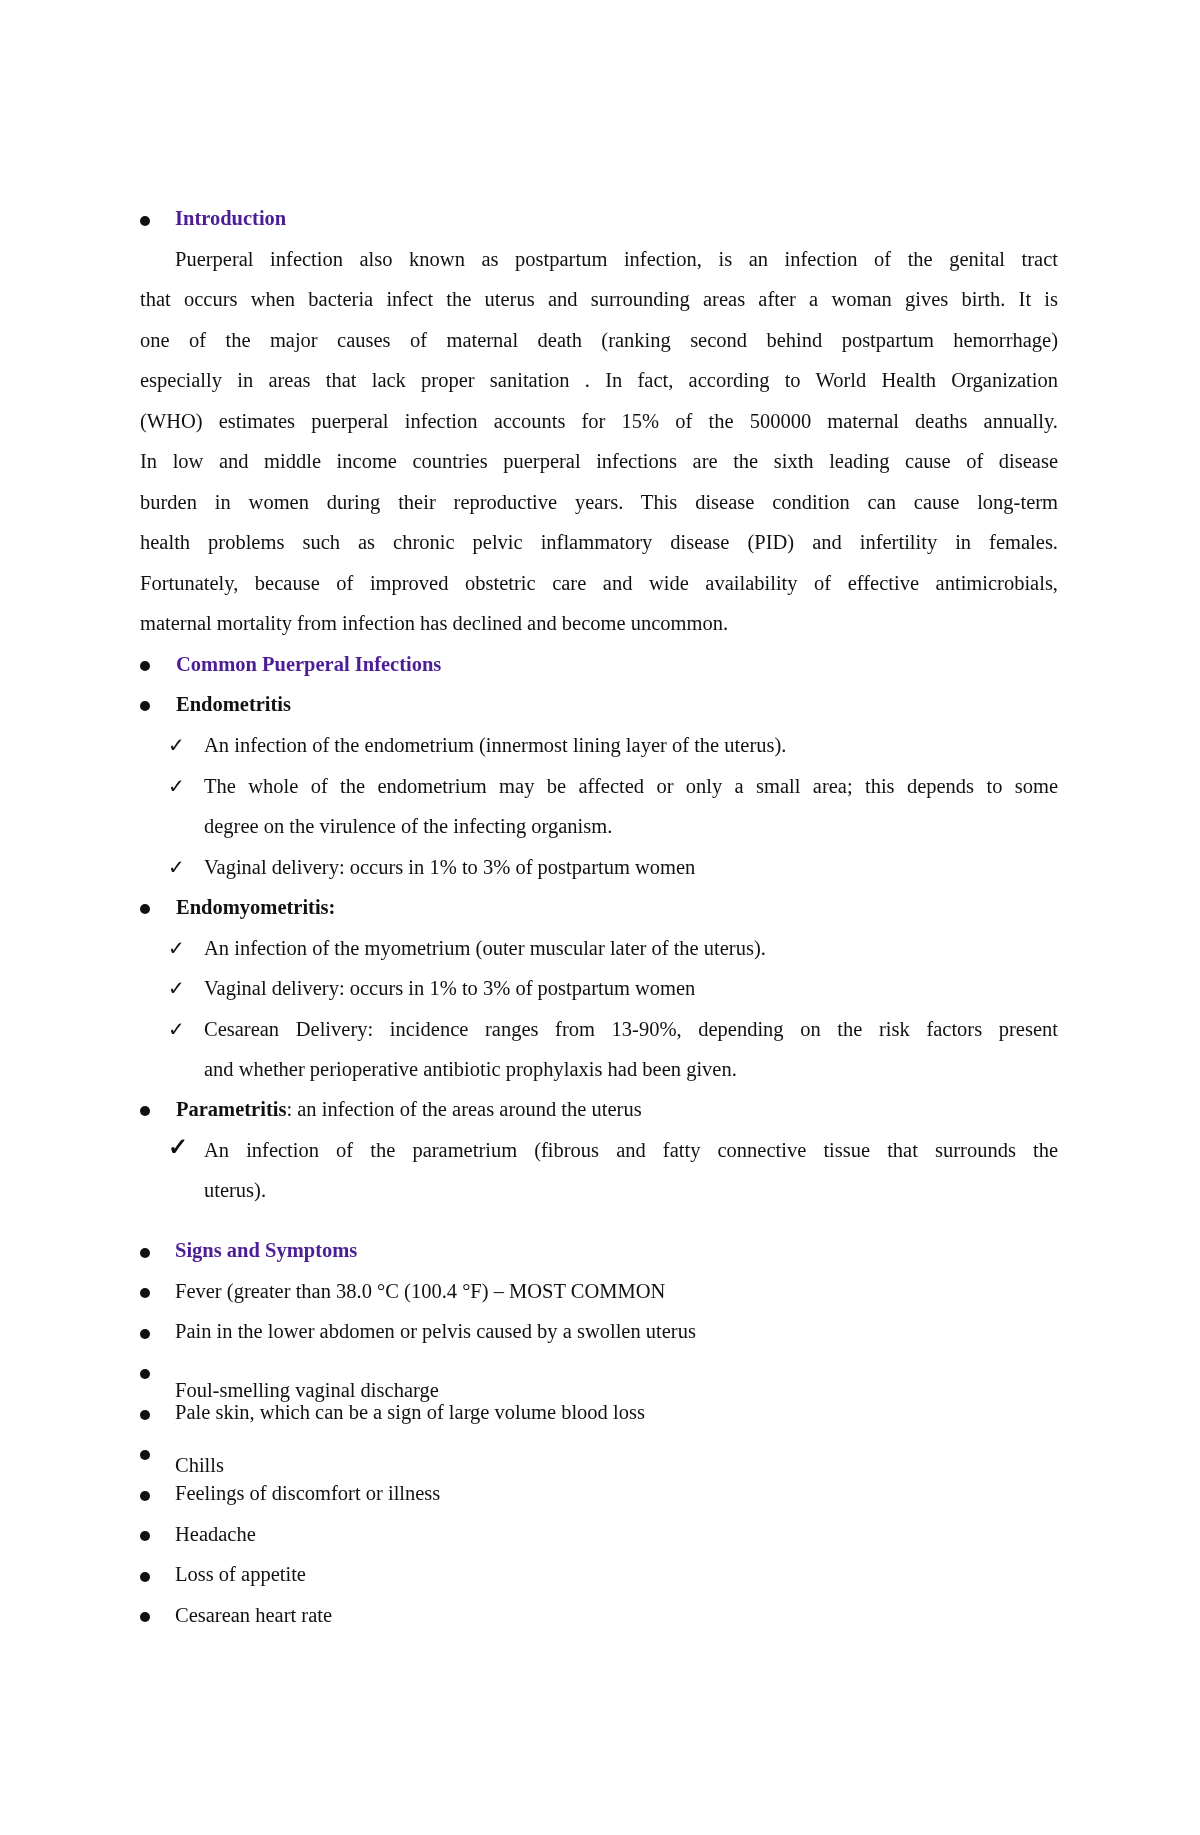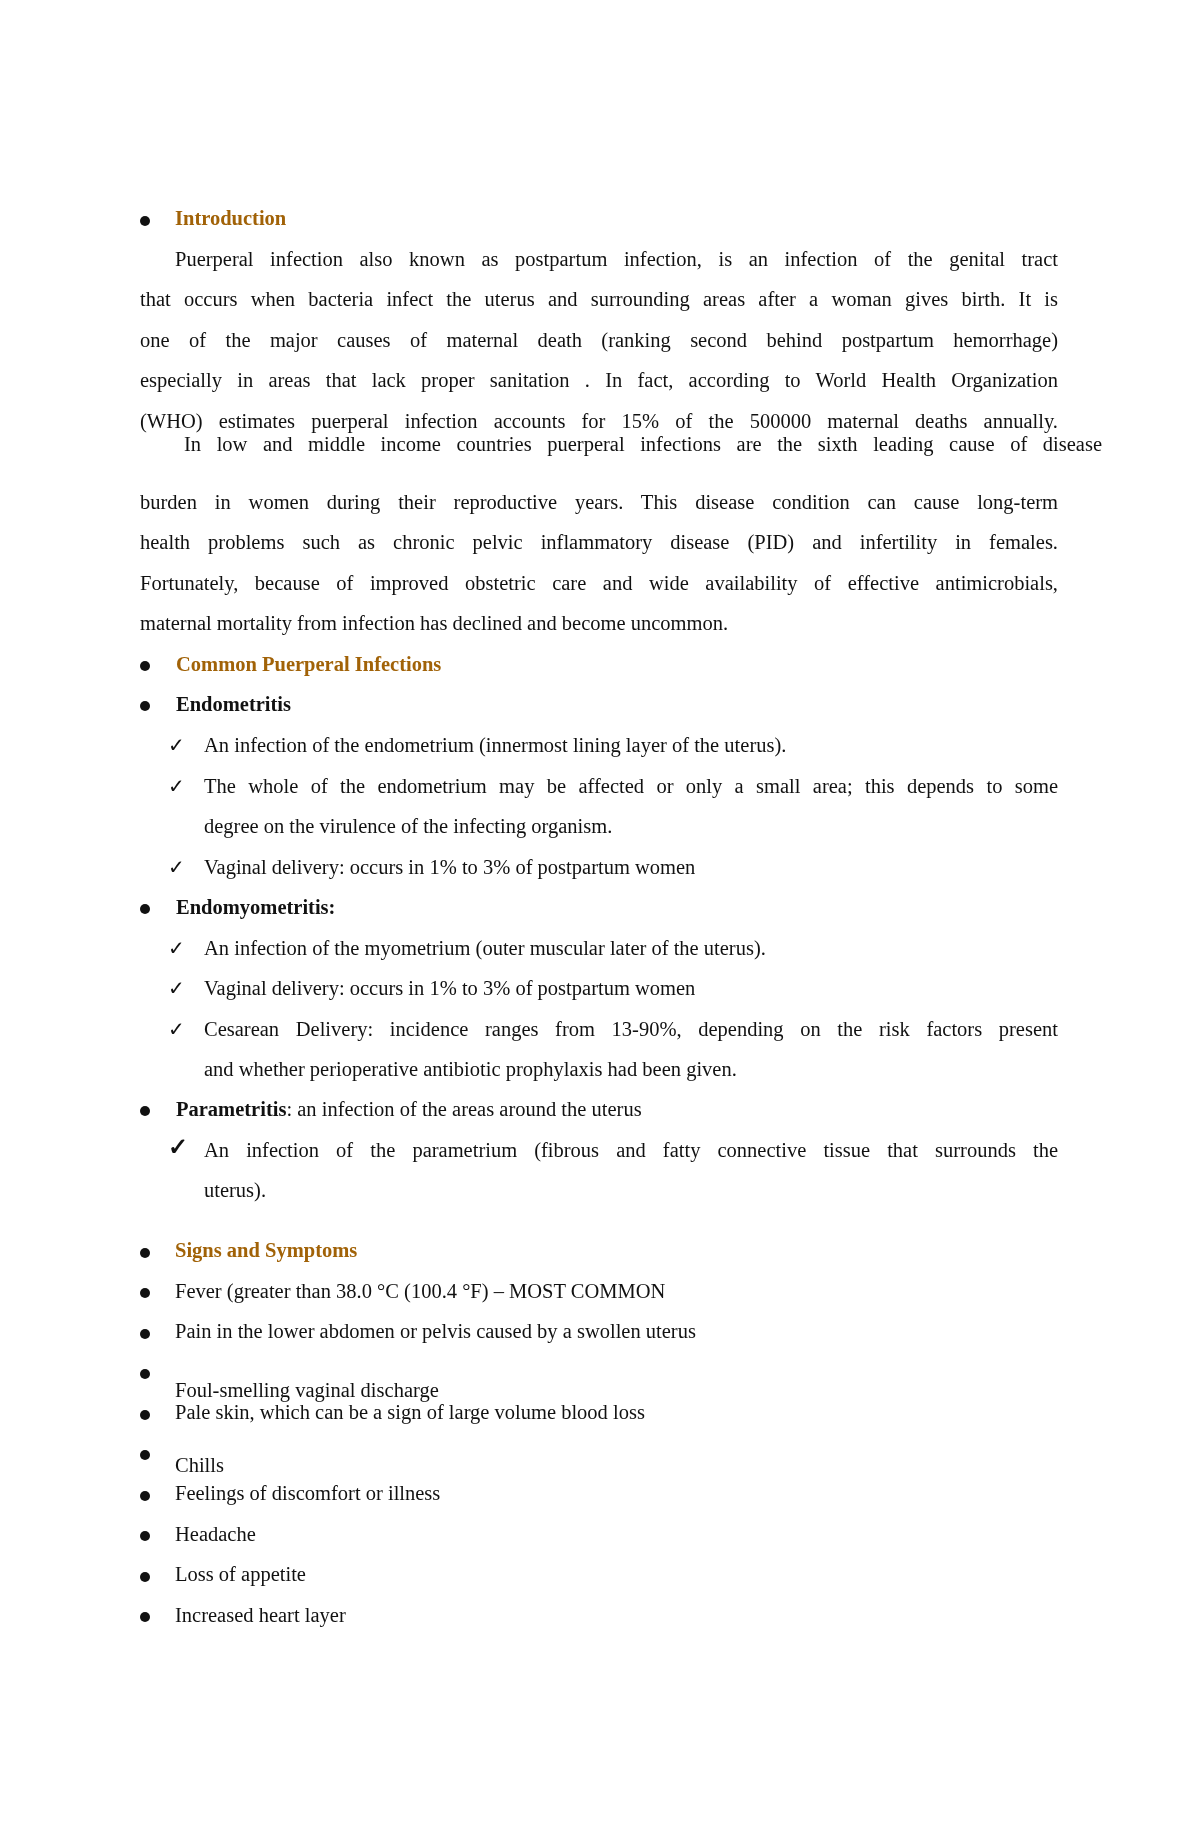--- a/index.html
+++ b/index.html
@@ -4,39 +4,39 @@
 <style>
   html, body { margin: 0; padding: 0; background: #ffffff; }
   body { width: 1200px; height: 1835px; position: relative; overflow: hidden;
          font-family: "Liberation Serif", "DejaVu Serif", serif; color: #111; }
   .page { position: absolute; left: 0; top: 0; width: 1200px; height: 1835px; }
   .title { position: absolute; top: 143px; left: 0; width: 1200px; text-align: center;
            font-weight: bold; font-size: 23px; color: #c00000; letter-spacing: 0.2px; }
   .line { position: absolute; font-size: 20.5px; line-height: 24px; white-space: nowrap; }
   .just { text-align: justify; text-align-last: justify; width: 918px; left: 140px; }
   .bul { position: absolute; left: 140px; width: 10px; height: 10px; border-radius: 50%; background: #111; }
-  .red { color: #a16207; }
+  .red { color: #4c1d95; }
   .bold { font-weight: bold; }
   .chk { position: absolute; left: 168px; font-size: 20px; line-height: 24px; }
   .chk.big { font-size: 24px; font-weight: bold; }
 </style>
 </head>
 <body>
 
 <div class="page">
 
   <div class="bul" style="top:216px;"></div>
   <div class="line red bold" style="top:206px;left:175px;">Introduction</div>
 
   <div class="line" style="top:247px;left:175px;width:883px;text-align:justify;text-align-last:justify;">Puerperal infection also known as postpartum infection, is an infection of the genital tract</div>
   <div class="line just" style="top:287px;">that occurs when bacteria infect the uterus and surrounding areas after a woman gives birth. It is</div>
   <div class="line just" style="top:328px;">one of the major causes of maternal death (ranking second behind postpartum hemorrhage)</div>
   <div class="line just" style="top:368px;">especially in areas that lack proper sanitation . In fact, according to World Health Organization</div>
   <div class="line just" style="top:409px;">(WHO) estimates puerperal infection accounts for 15% of the 500000 maternal deaths annually.</div>
-  <div class="line just" style="top:432px;margin-left:44px;">In low and middle income countries puerperal infections are the sixth leading cause of disease</div>
+  <div class="line just" style="top:449px;">In low and middle income countries puerperal infections are the sixth leading cause of disease</div>
   <div class="line just" style="top:490px;">burden in women during their reproductive years. This disease condition can cause long-term</div>
   <div class="line just" style="top:571px;">Fortunately, because of improved obstetric care and wide availability of effective antimicrobials,</div>
   <div class="line just" style="top:530px;">health problems such as chronic pelvic inflammatory disease (PID) and infertility in females.</div>
   <div class="line" style="top:611px;left:140px;">maternal mortality from infection has declined and become uncommon.</div>
 
   <div class="bul" style="top:661px;"></div>
   <div class="line red bold" style="top:652px;left:176px;">Common Puerperal Infections</div>
 
   <div class="bul" style="top:701px;"></div>
   <div class="line bold" style="top:692px;left:176px;">Endometritis</div>
@@ -80,14 +80,14 @@
   <div class="line" style="top:1400px;left:175px;">Pale skin, which can be a sign of large volume blood loss</div>
   <div class="bul" style="top:1450px;"></div>
   <div class="line" style="top:1441px;left:175px;margin-top:12px;">Chills</div>
   <div class="bul" style="top:1491px;"></div>
   <div class="line" style="top:1481px;left:175px;">Feelings of discomfort or illness</div>
   <div class="bul" style="top:1531px;"></div>
   <div class="line" style="top:1522px;left:175px;">Headache</div>
   <div class="bul" style="top:1572px;"></div>
   <div class="line" style="top:1562px;left:175px;">Loss of appetite</div>
   <div class="bul" style="top:1612px;"></div>
-  <div class="line" style="top:1603px;left:175px;">Increased heart layer</div>
+  <div class="line" style="top:1603px;left:175px;">Cesarean heart rate</div>
 </div>
 
 </body></html>

